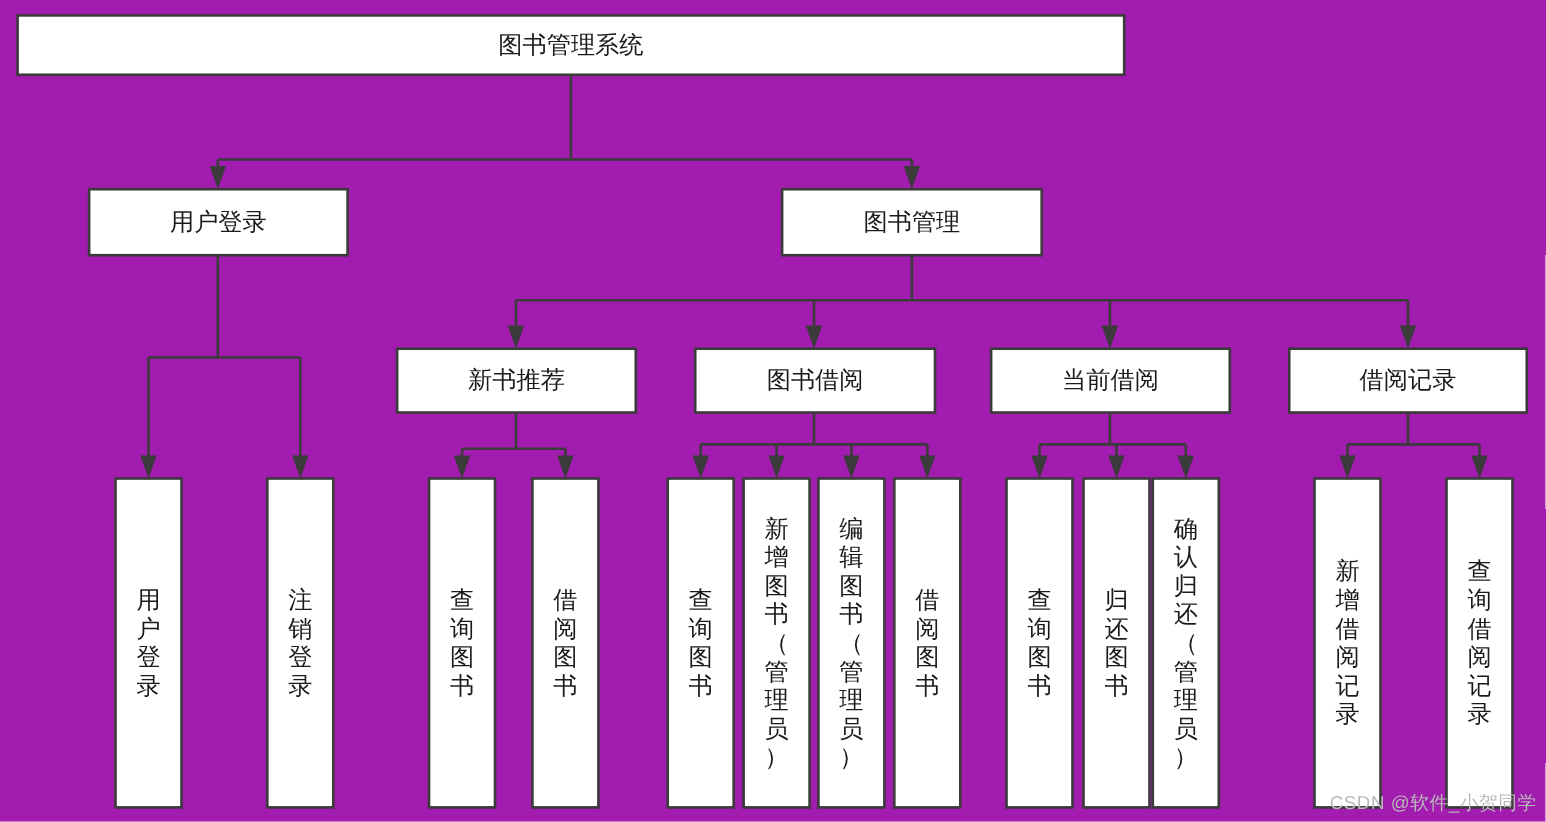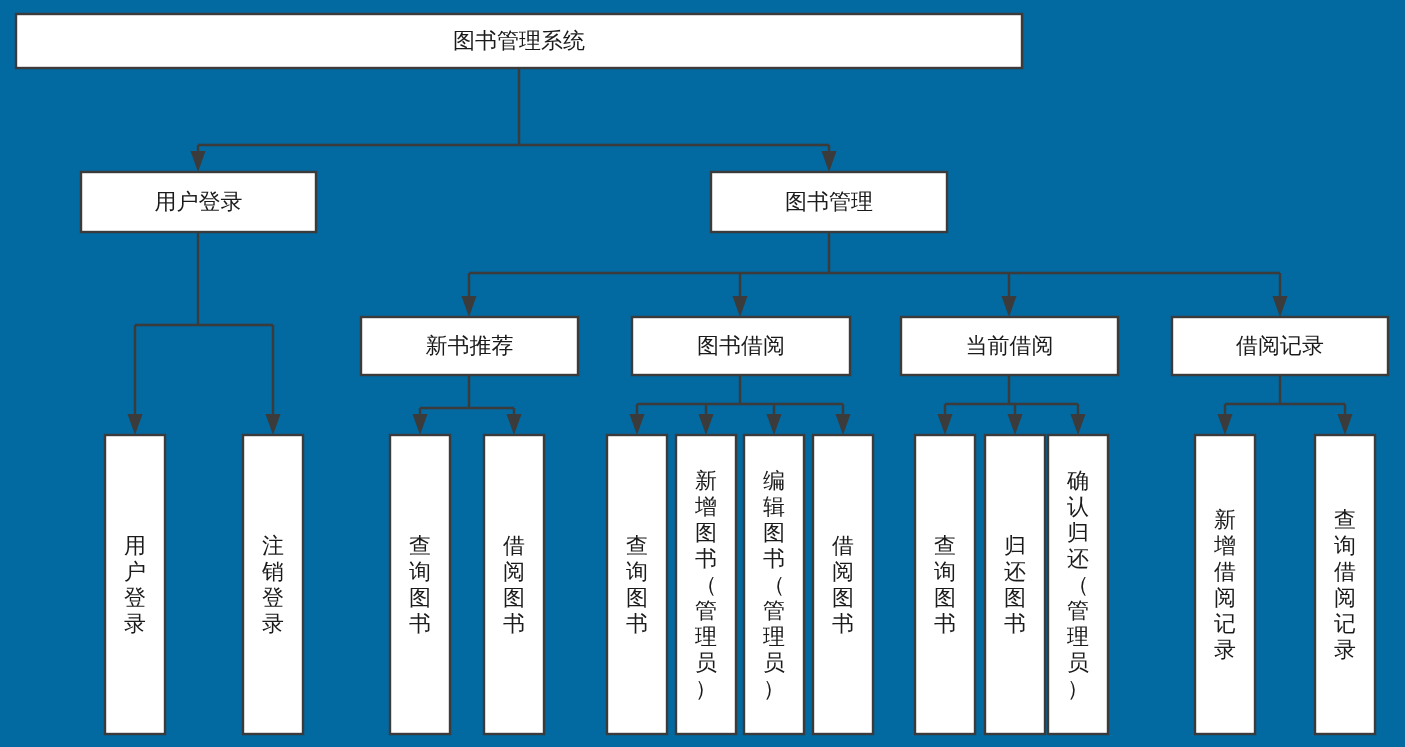--- a/index.html
+++ b/index.html
@@ -8,21 +8,21 @@
     padding: 0;
     background: #ffffff;
   }
   body {
     font-family: "Liberation Sans", "DejaVu Sans", sans-serif;
   }
   #diagram-root {
     position: relative;
     width: 1405px;
     height: 747px;
-    background: #0369a1;
+    background: #a21caf;
     overflow: hidden;
   }
   svg#tree-svg {
     position: absolute;
     left: 0;
     top: 0;
     width: 1405px;
     height: 747px;
     display: block;
   }
@@ -201,14 +201,15 @@
       <g>
         <rect x="1195" y="435" width="60" height="299" class="node-box"></rect>
         <text x="1225" y="526.78" class="node-label-vert"><tspan x="1225" dy="0">新</tspan><tspan x="1225" dy="26">增</tspan><tspan x="1225" dy="26">借</tspan><tspan x="1225" dy="26">阅</tspan><tspan x="1225" dy="26">记</tspan><tspan x="1225" dy="26">录</tspan></text>
       </g>
       <g>
         <rect x="1315" y="435" width="60" height="299" class="node-box"></rect>
         <text x="1345" y="526.78" class="node-label-vert"><tspan x="1345" dy="0">查</tspan><tspan x="1345" dy="26">询</tspan><tspan x="1345" dy="26">借</tspan><tspan x="1345" dy="26">阅</tspan><tspan x="1345" dy="26">记</tspan><tspan x="1345" dy="26">录</tspan></text>
       </g>
     </svg>
 
+  <div class="watermark-text">CSDN @软件_小贺同学</div>
 
 </div>
 
 </body></html>

